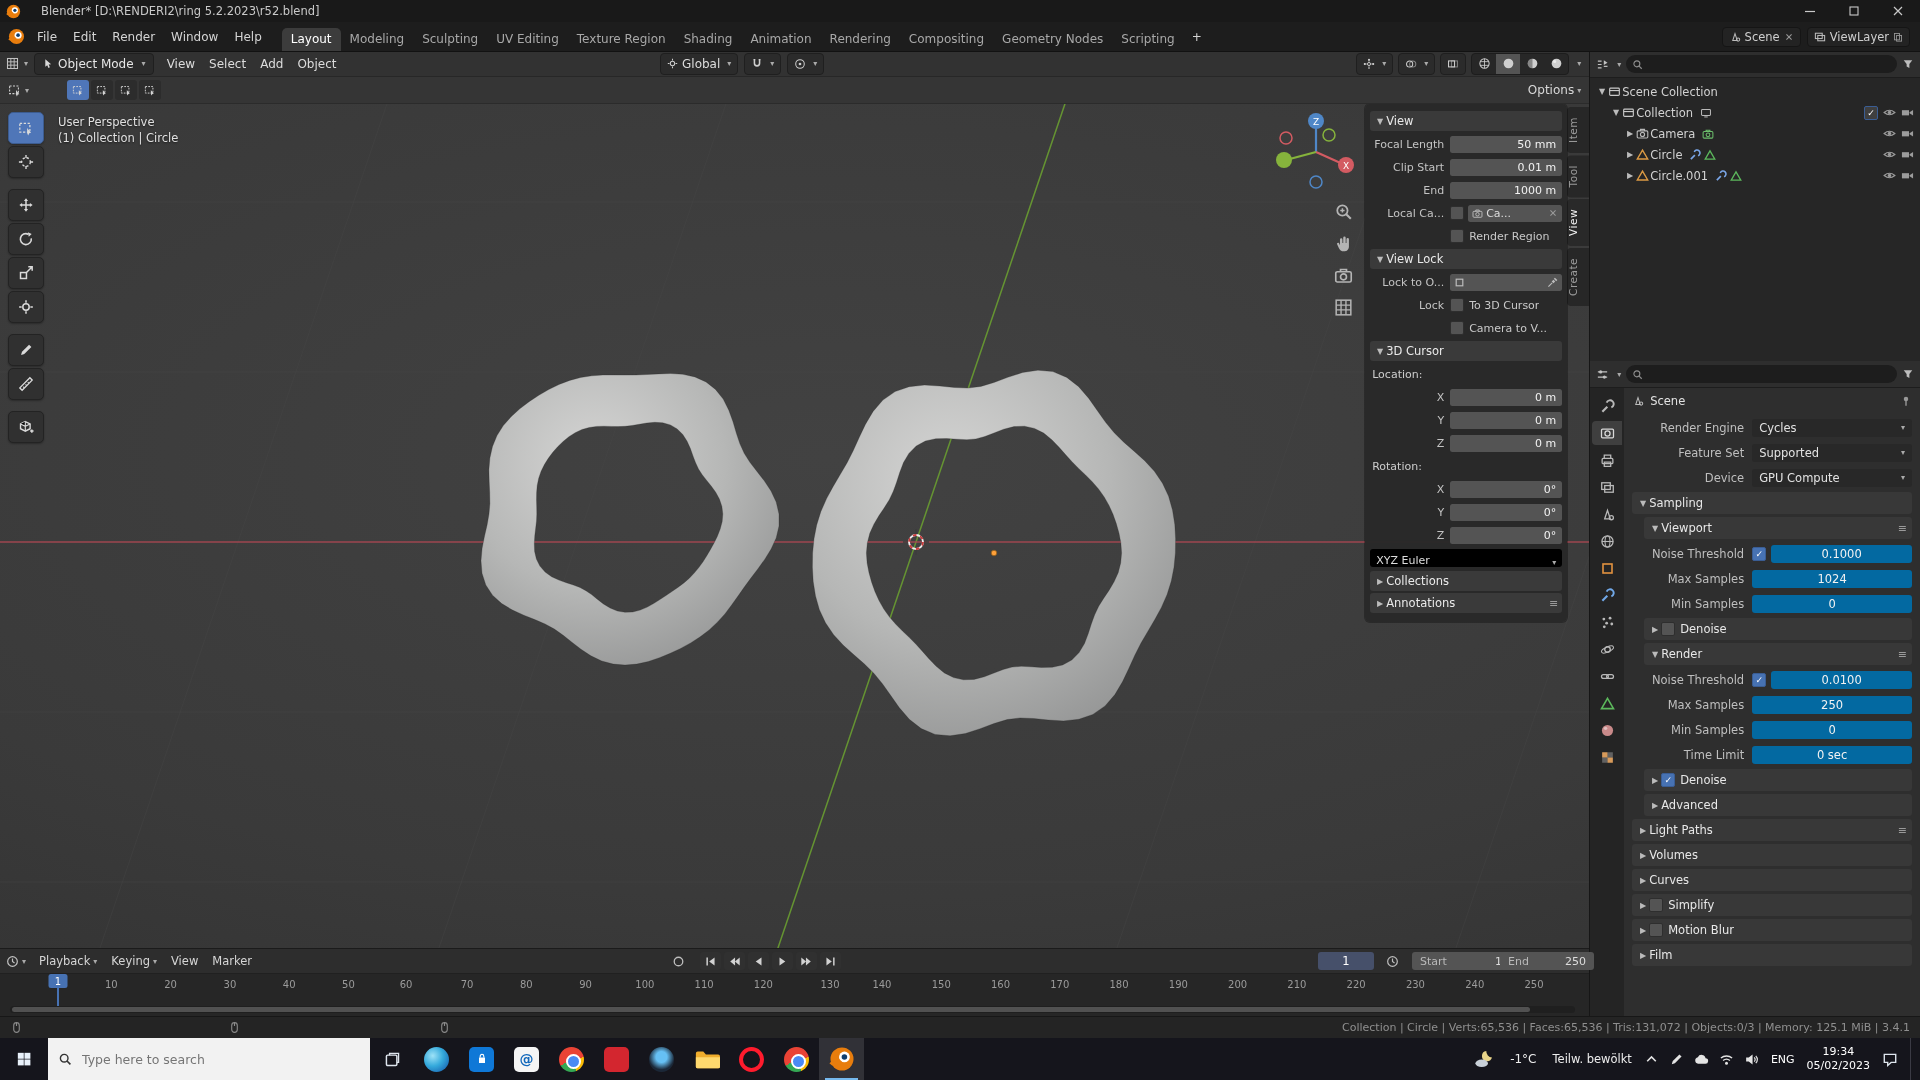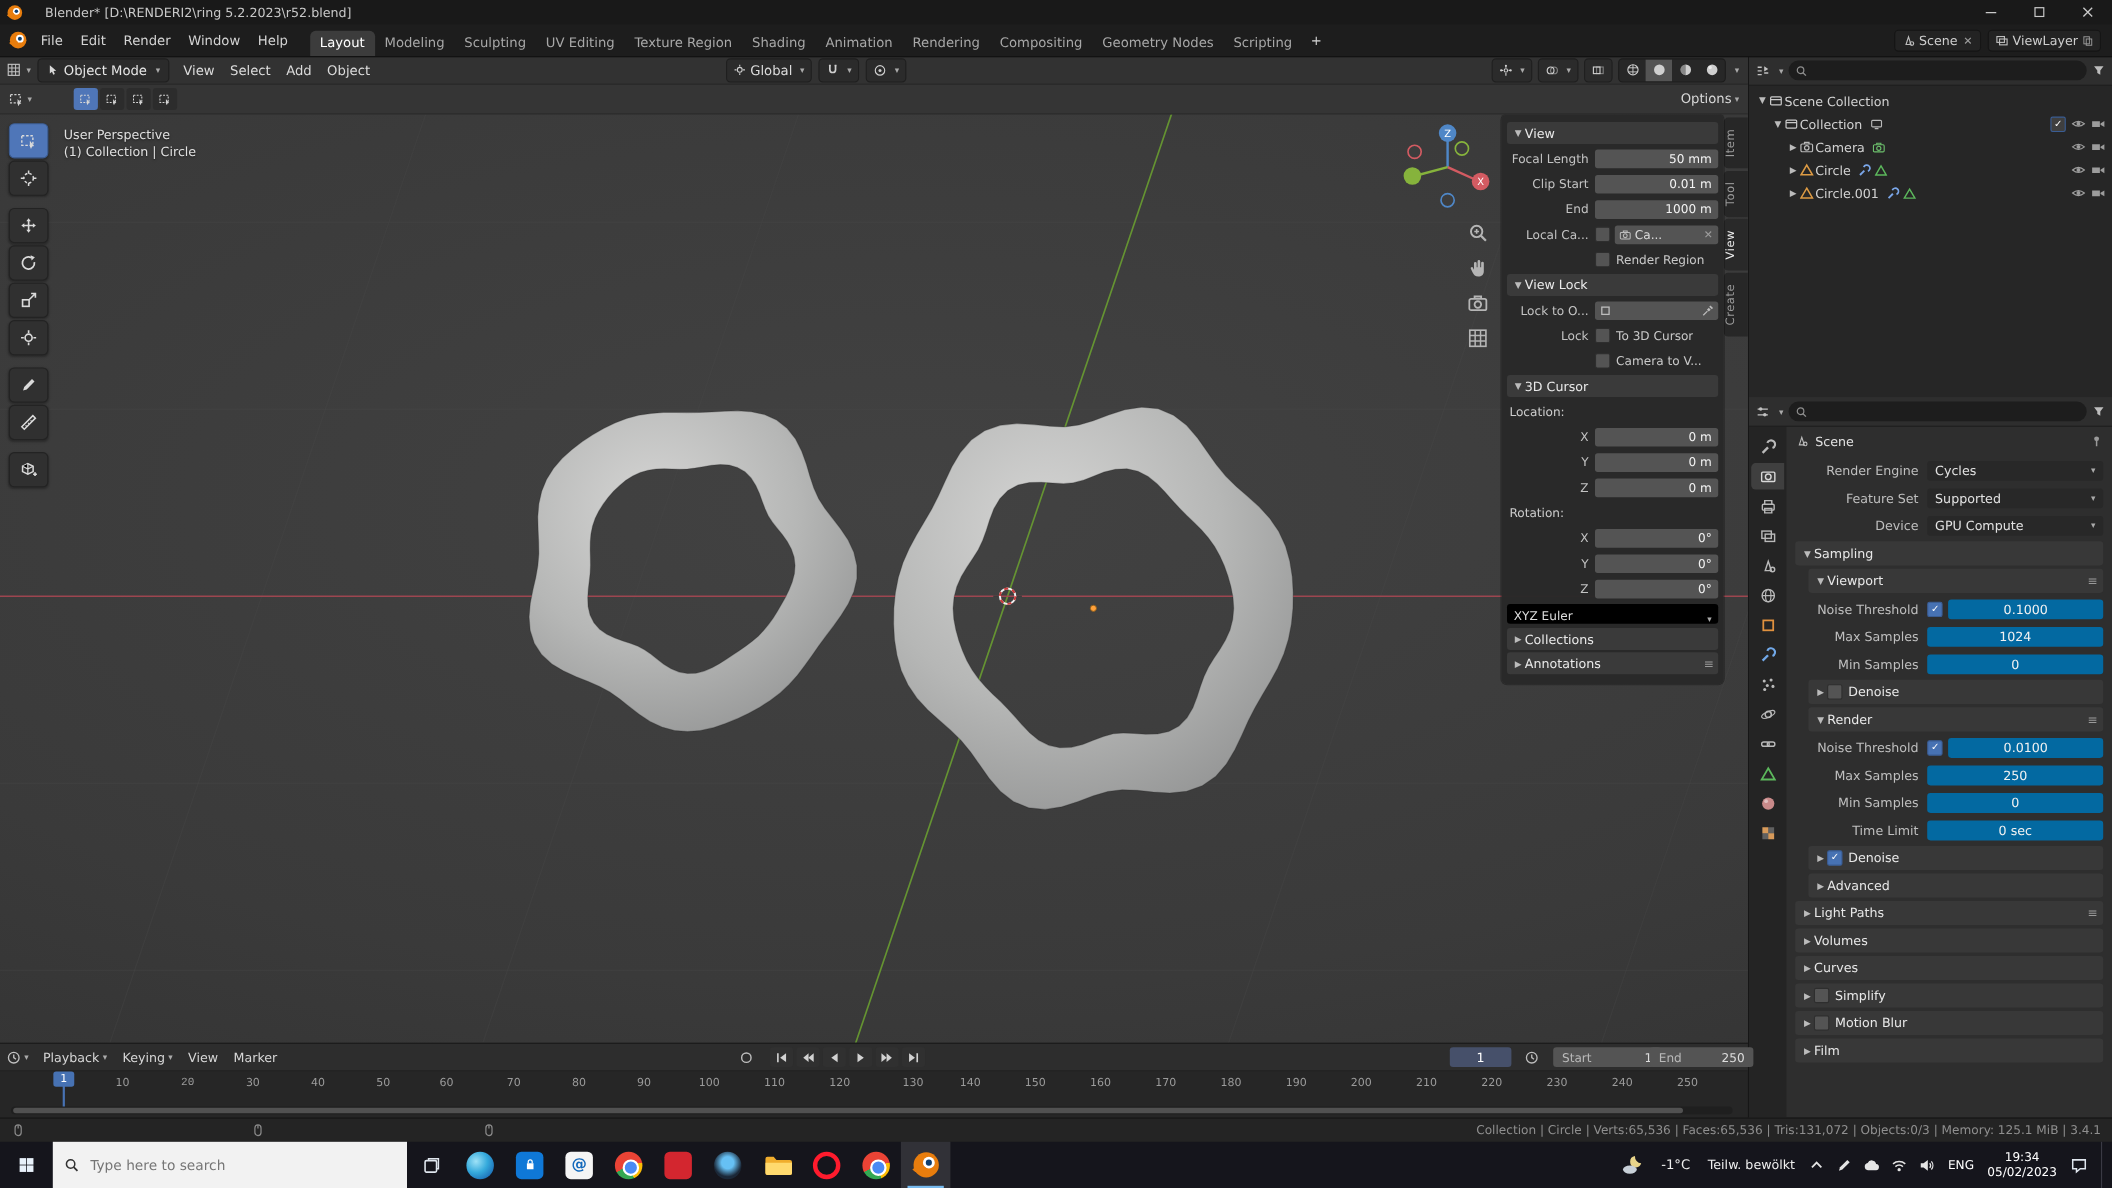--- a/index.html
+++ b/index.html
@@ -766,21 +766,21 @@
             <span style="color:#b9b9b9">Start</span>
             <span>1</span>
           </div>
           <div class="tl-range" id="tl-end">
             <span style="color:#b9b9b9">End</span>
             <span>250</span>
           </div>
         </div>
         <div id="tl-ruler">
             <span class="tick-num" style="left: 111.349px;">10</span>
-            <span class="tick-num" style="left: 170.627px; font-family: Liberation Mono, monospace;">20</span>
+            <span class="tick-num" style="left: 170.627px;">20</span>
             <span class="tick-num" style="left: 229.904px;">30</span>
             <span class="tick-num" style="left: 289.181px;">40</span>
             <span class="tick-num" style="left: 348.458px;">50</span>
             <span class="tick-num" style="left: 406px;">60</span>
             <span class="tick-num" style="left: 467.012px;">70</span>
             <span class="tick-num" style="left: 526.289px;">80</span>
             <span class="tick-num" style="left: 585.566px;">90</span>
             <span class="tick-num" style="left: 644.843px;">100</span>
             <span class="tick-num" style="left: 704.12px;">110</span>
             <span class="tick-num" style="left: 763.398px;">120</span>

